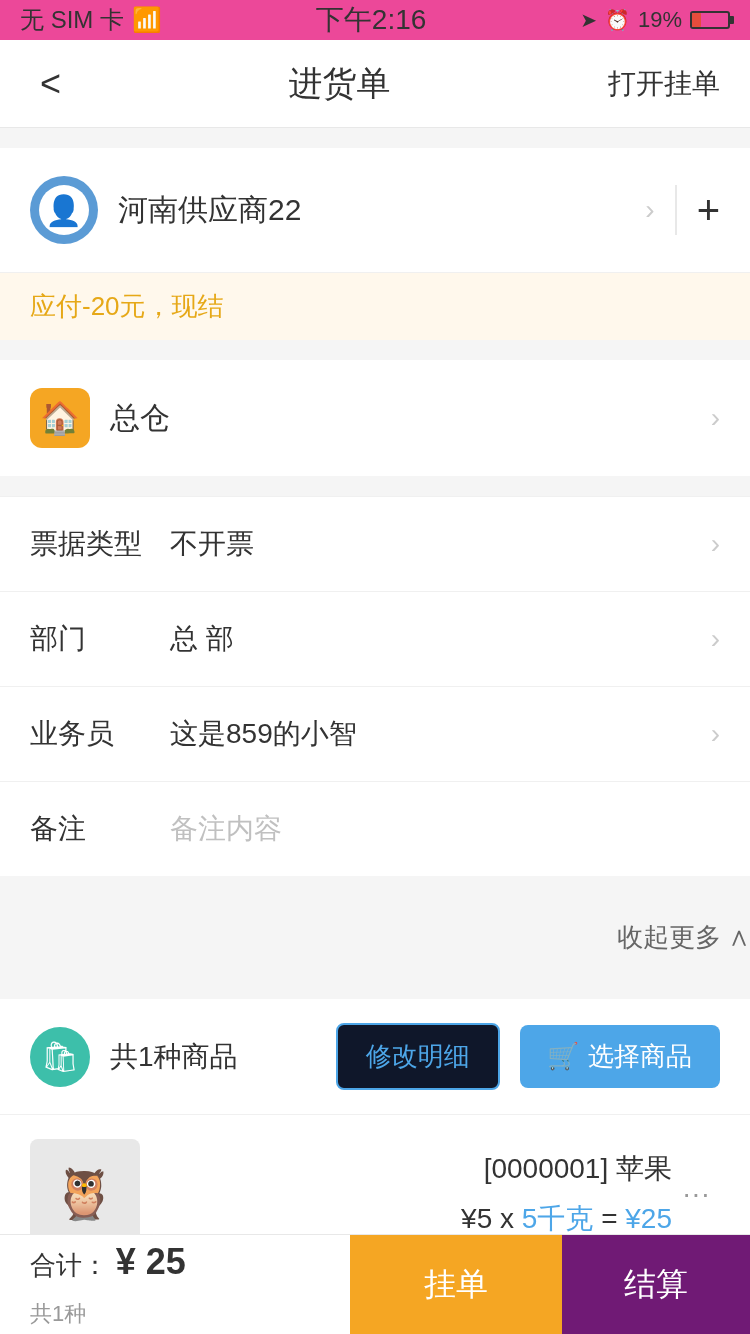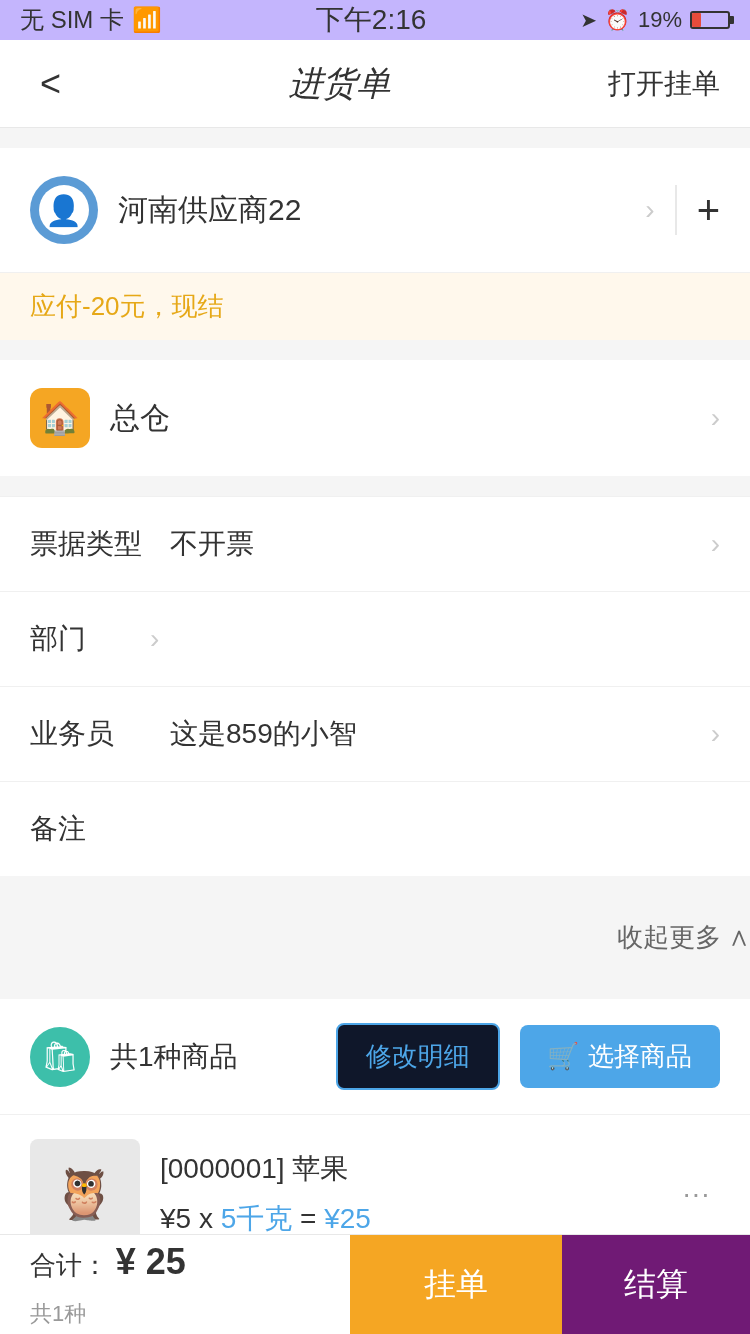--- a/index.html
+++ b/index.html
@@ -8,21 +8,21 @@
       font-family: -apple-system, "PingFang SC", "Helvetica Neue", Arial, sans-serif;
       background: #f5f5f5;
       width: 750px;
       min-height: 1334px;
       font-size: 28px;
       color: #333;
     }
 
     
     .status-bar {
-      background: #c4b5fd;
+      background: #ec4899;
       height: 40px;
       display: flex;
       align-items: center;
       justify-content: space-between;
       padding: 0 20px;
       font-size: 24px;
       color: #333;
     }
     .status-left { display: flex; align-items: center; gap: 8px; }
     .status-center { font-size: 28px; font-weight: 500; }
@@ -50,21 +50,20 @@
     .nav-back {
       font-size: 36px;
       color: #333;
       cursor: pointer;
       padding: 10px;
     }
     .nav-title {
       font-size: 34px;
       font-weight: 500;
       color: #333;
-      font-style: italic;
     }
     .nav-action {
       font-size: 28px;
       color: #333;
       cursor: pointer;
     }
 
     
     .section {
       background: #fff;
@@ -247,21 +246,21 @@
       align-items: center;
       justify-content: center;
       flex-shrink: 0;
       margin-right: 20px;
       overflow: hidden;
     }
     .product-thumb-owl {
       font-size: 50px;
       color: #999;
     }
-    .product-info { flex: 1; }
+    .product-info { flex: 1; text-align: right; }
     .product-name { font-size: 28px; color: #333; margin-bottom: 12px; }
     .product-price { font-size: 28px; color: #333; }
     .product-price .highlight { color: #4da6e8; margin-top: 12px; }
     .product-more {
       font-size: 28px;
       color: #999;
       cursor: pointer;
       padding: 10px;
     }
 
@@ -365,29 +364,31 @@
 </div>
 
 <div class="section">
   <div class="form-row">
     <span class="form-label">票据类型</span>
     <span class="form-value">不开票</span>
     <span class="chevron-right">›</span>
   </div>
   <div class="form-row">
     <span class="form-label">部门</span>
+    <span class="form-value">总 部</span>
     <span class="chevron-right">›</span>
   </div>
   <div class="form-row">
     <span class="form-label">业务员</span>
     <span class="form-value">这是859的小智</span>
     <span class="chevron-right">›</span>
   </div>
   <div class="form-row">
     <span class="form-label">备注</span>
+    <span class="form-value placeholder">备注内容</span>
   </div>
 </div>
 
 <div class="collapse-row">收起更多 ∧</div>
 
 <div class="products-section">
   <div class="products-header">
     <div class="products-icon">
       <span style="font-size:30px; color:#fff;">🛍</span>
     </div>

